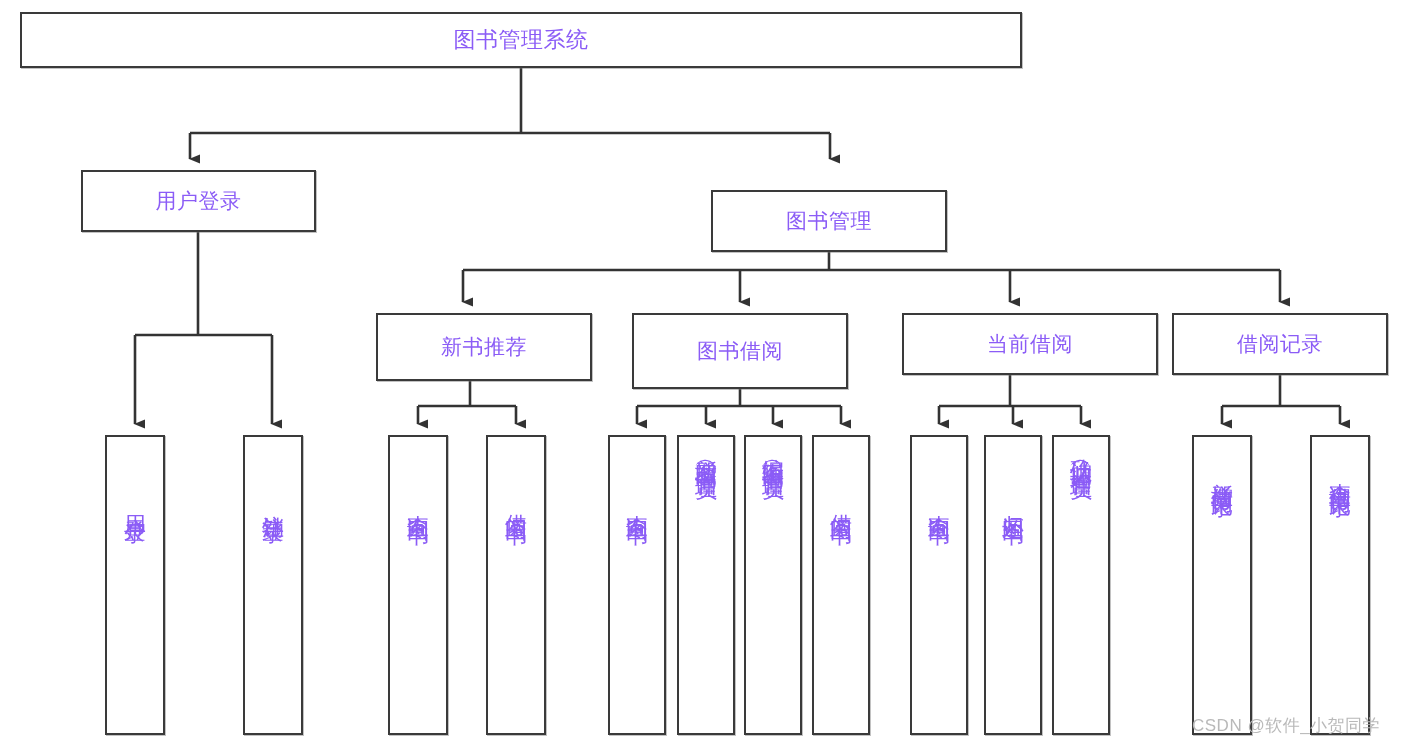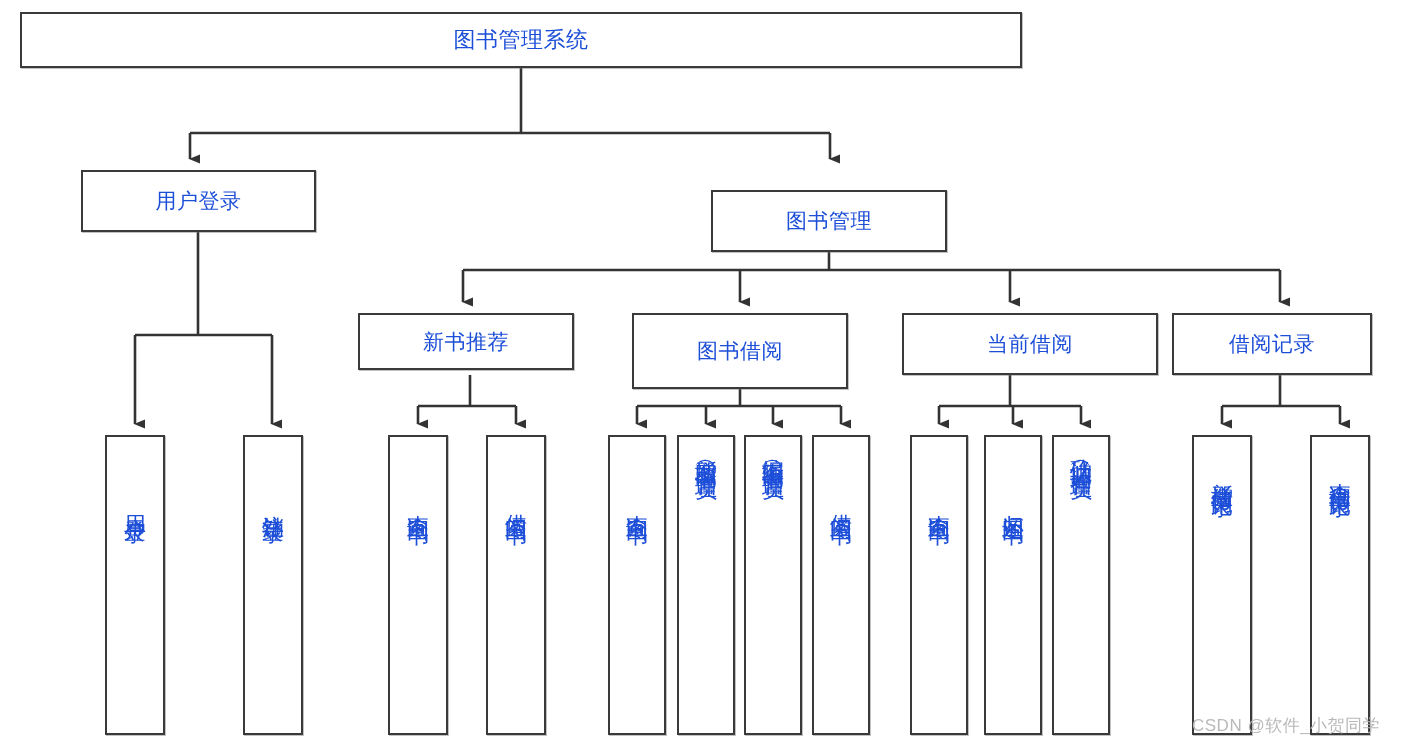--- a/index.html
+++ b/index.html
@@ -34,21 +34,21 @@
     display: flex;
     align-items: center;
     justify-content: center;
     color: #222222;
     box-shadow: 1px 1px 0 rgba(120,120,120,0.45);
   }
   .node-label {
     display: block;
     text-align: center;
     line-height: 1.12;
-    color: #1d4ed8;
+    color: #8b5cf6;
     letter-spacing: 0.5px;
   }
   
   .node.h .node-label {
     writing-mode: horizontal-tb;
     font-size: 21px;
   }
   .node.root .node-label { font-size: 22px; }
   
   .node.v {
@@ -135,30 +135,30 @@
     <span class="node-label">图书管理系统</span>
   </div>
 
   <div class="node h" style="left:81px; top:170px; width:235px; height:62px;">
     <span class="node-label">用户登录</span>
   </div>
   <div class="node h" style="left:711px; top:170px; width:236px; height:62px;margin-top:20px;">
     <span class="node-label">图书管理</span>
   </div>
 
-  <div class="node h" style="left:358px; top:313px; width:216px; height:57px;">
+  <div class="node h" style="left:376px; top:313px; width:216px; height:68px;">
     <span class="node-label">新书推荐</span>
   </div>
   <div class="node h" style="left:632px; top:313px; width:216px; height:76px;">
     <span class="node-label">图书借阅</span>
   </div>
   <div class="node h" style="left:902px; top:313px; width:256px; height:62px;">
     <span class="node-label">当前借阅</span>
   </div>
-  <div class="node h" style="left:1172px; top:313px; width:200px; height:62px;">
+  <div class="node h" style="left:1172px; top:313px; width:216px; height:62px;">
     <span class="node-label">借阅记录</span>
   </div>
 
   <div class="node v" style="left:105px; top:435px; width:60px; height:300px; padding-top:60px;">
     <span class="node-label">用户登录</span>
   </div>
   <div class="node v" style="left:243px; top:435px; width:60px; height:300px; padding-top:60px;">
     <span class="node-label">注销登录</span>
   </div>
 

